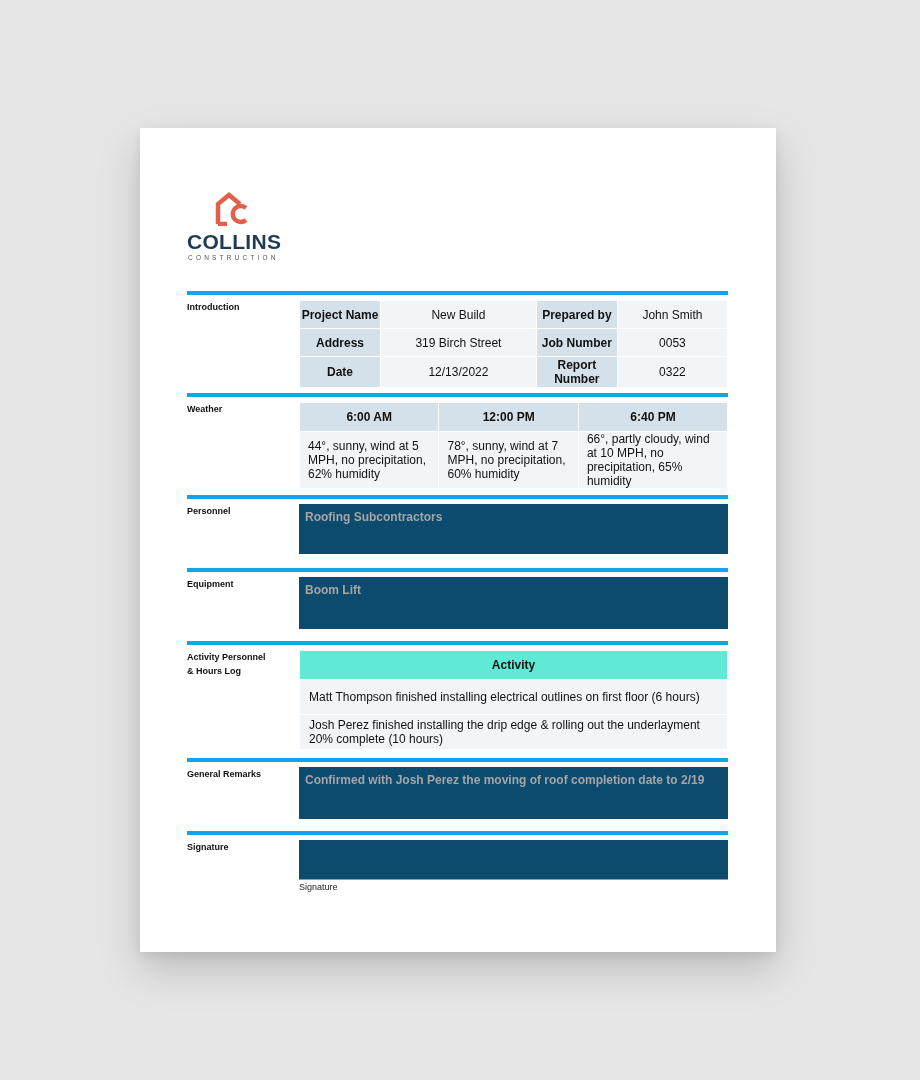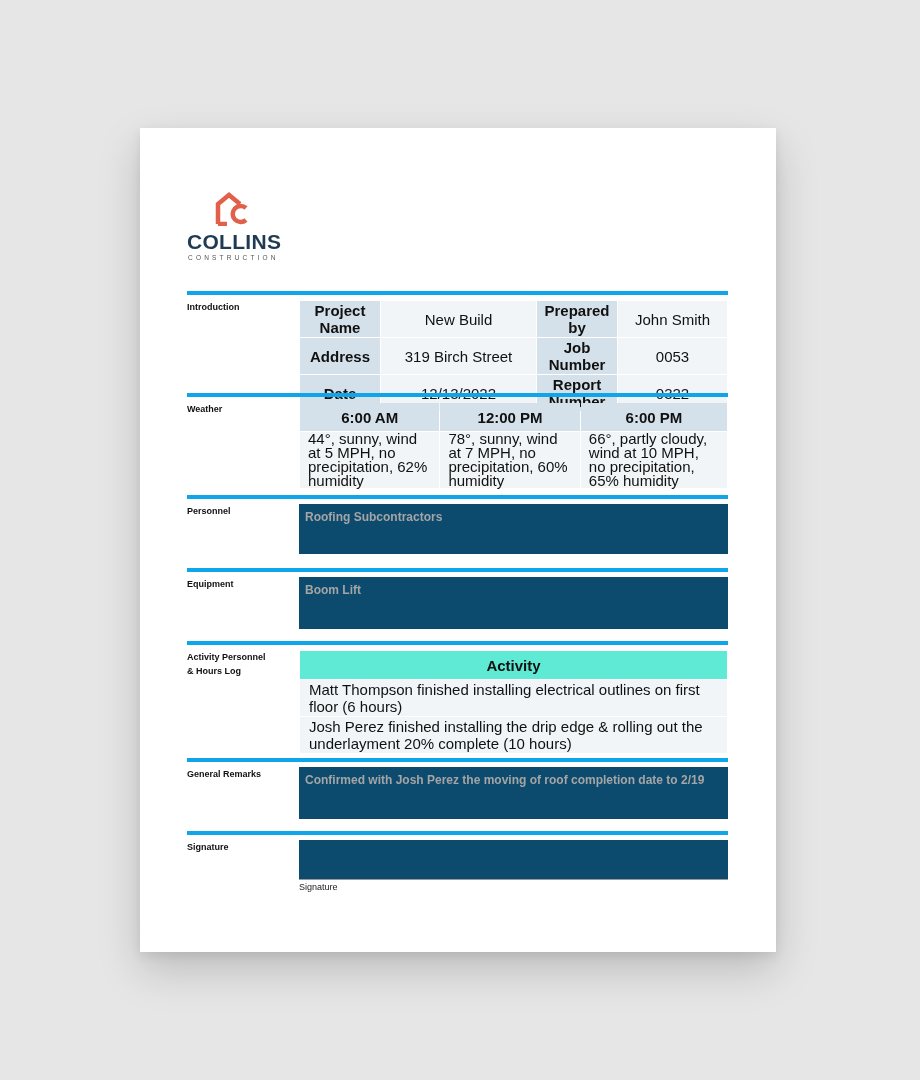--- a/index.html
+++ b/index.html
@@ -31,21 +31,21 @@
   }
   .section {
     position:absolute; left:47px; width:541px;
     border-top:4px solid #0ea5e9;
   }
   .sec-label {
     position:absolute; left:0; top:5px; width:100px;
     font-size:9px; font-weight:bold; line-height:14px;
   }
   .sec-body { position:absolute; left:112px; top:5px; width:429px; }
-  table { border-collapse:separate; border-spacing:1px; width:100%; font-size:15px; }
+  table { border-collapse:separate; border-spacing:1px; width:100%; font-size:12px; }
   td, th { text-align:center; }
   .intro td { height:25px; }
   .intro .k { background:#d5e1ea; font-weight:bold; width:78px; }
   .intro .v { background:#f1f5f8; }
   .weather th { background:#d5e1ea; height:26px; font-weight:bold; }
   .weather td { background:#f1f5f8; height:52px; text-align:left; padding:0 8px; line-height:14px; vertical-align:middle; }
   .activity th { background:#5eead4; height:26px; font-weight:bold;margin-top:24px; }
   .activity td { background:#f1f5f8; height:32px; text-align:left; padding:1px 9px; }
   .textbox {
     background:#0c4a6e; font-size:12px; color:#a5a5a5; padding:6px 6px; box-sizing:border-box;font-weight:bold;
@@ -98,21 +98,21 @@
   </div>
 
   <div class="section" style="top:265px;">
     <div class="sec-label">Weather</div>
     <div class="sec-body">
       <table class="weather">
         <tbody>
             <tr>
           <th>6:00 AM</th>
           <th>12:00 PM</th>
-          <th>6:00 PM</th>
+          <th>6:40 PM</th>
         </tr>
         <tr>
           <td>44°, sunny, wind at 5 MPH, no precipitation, 62% humidity</td>
           <td>78°, sunny, wind at 7 MPH, no precipitation, 60% humidity</td>
           <td>66°, partly cloudy, wind at 10 MPH, no precipitation, 65% humidity</td>
         </tr>
       </tbody>
         </table>
     </div>
   </div>

